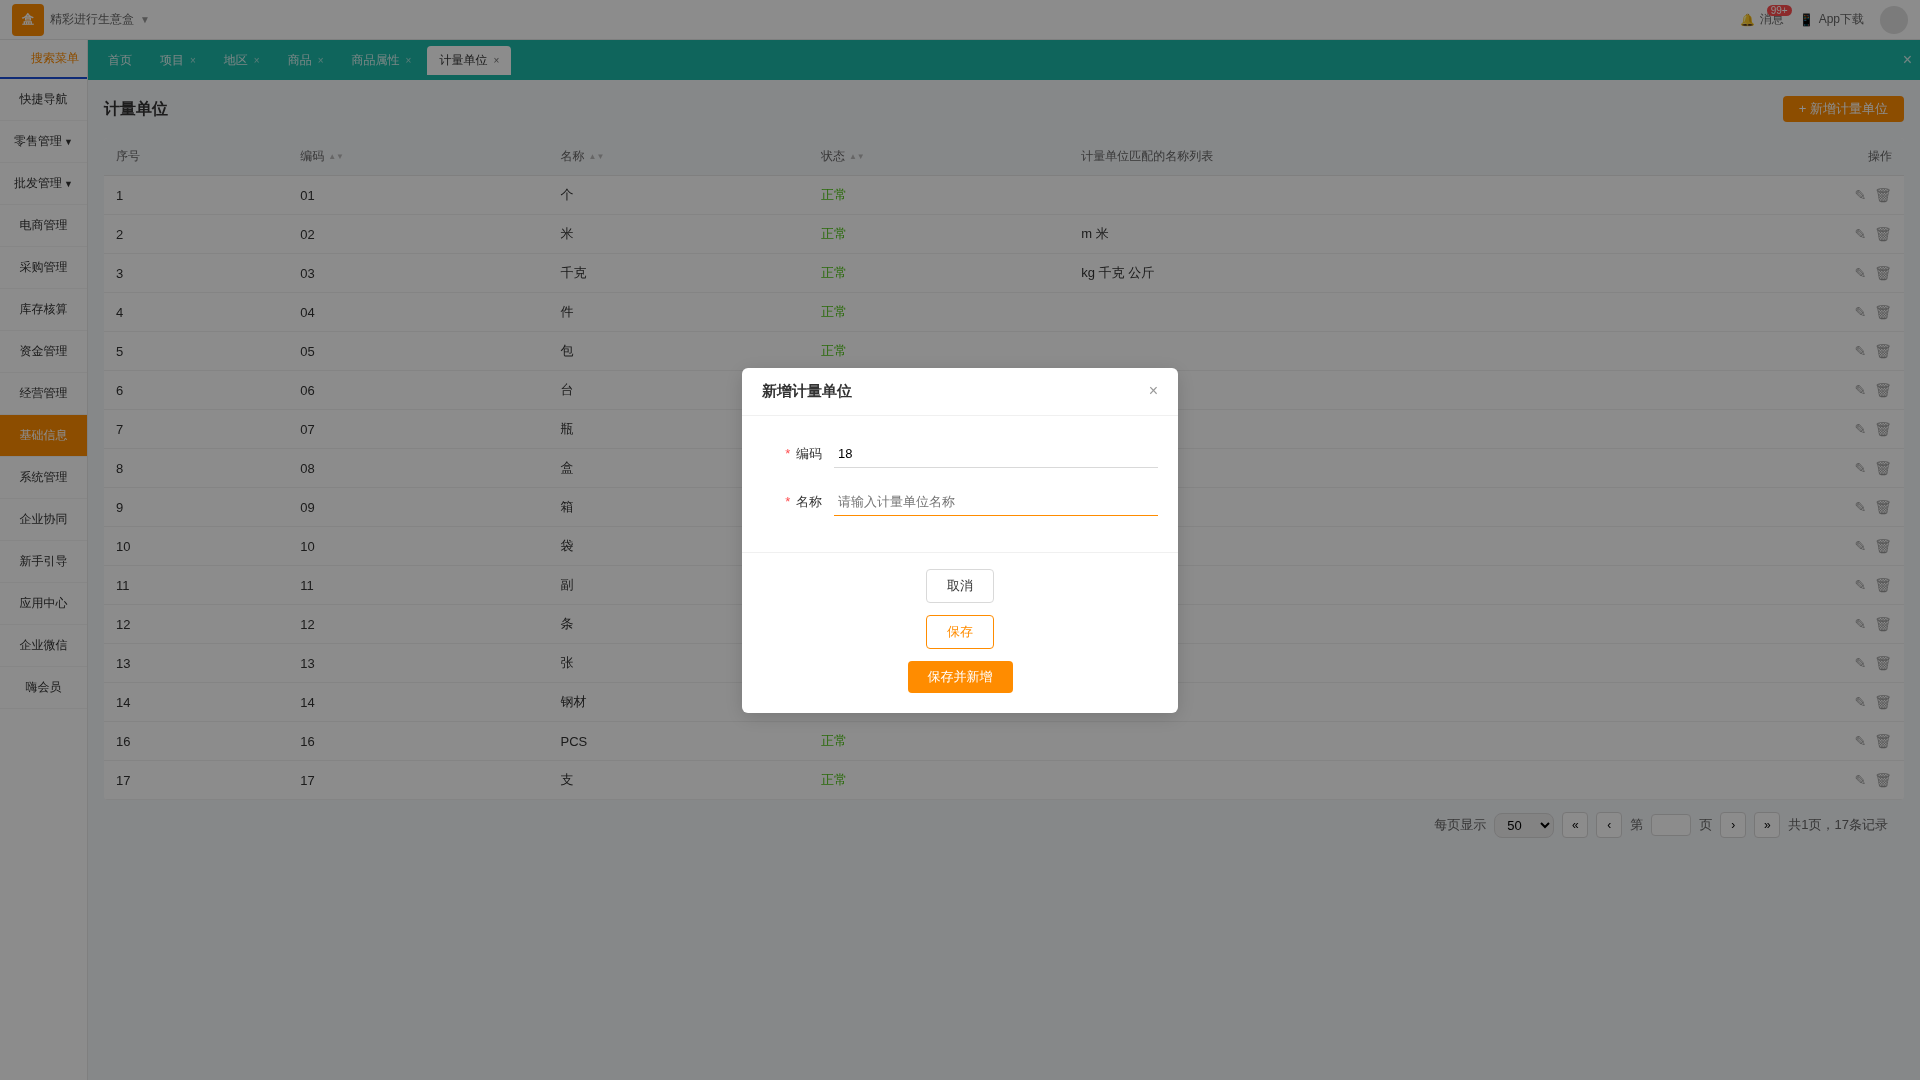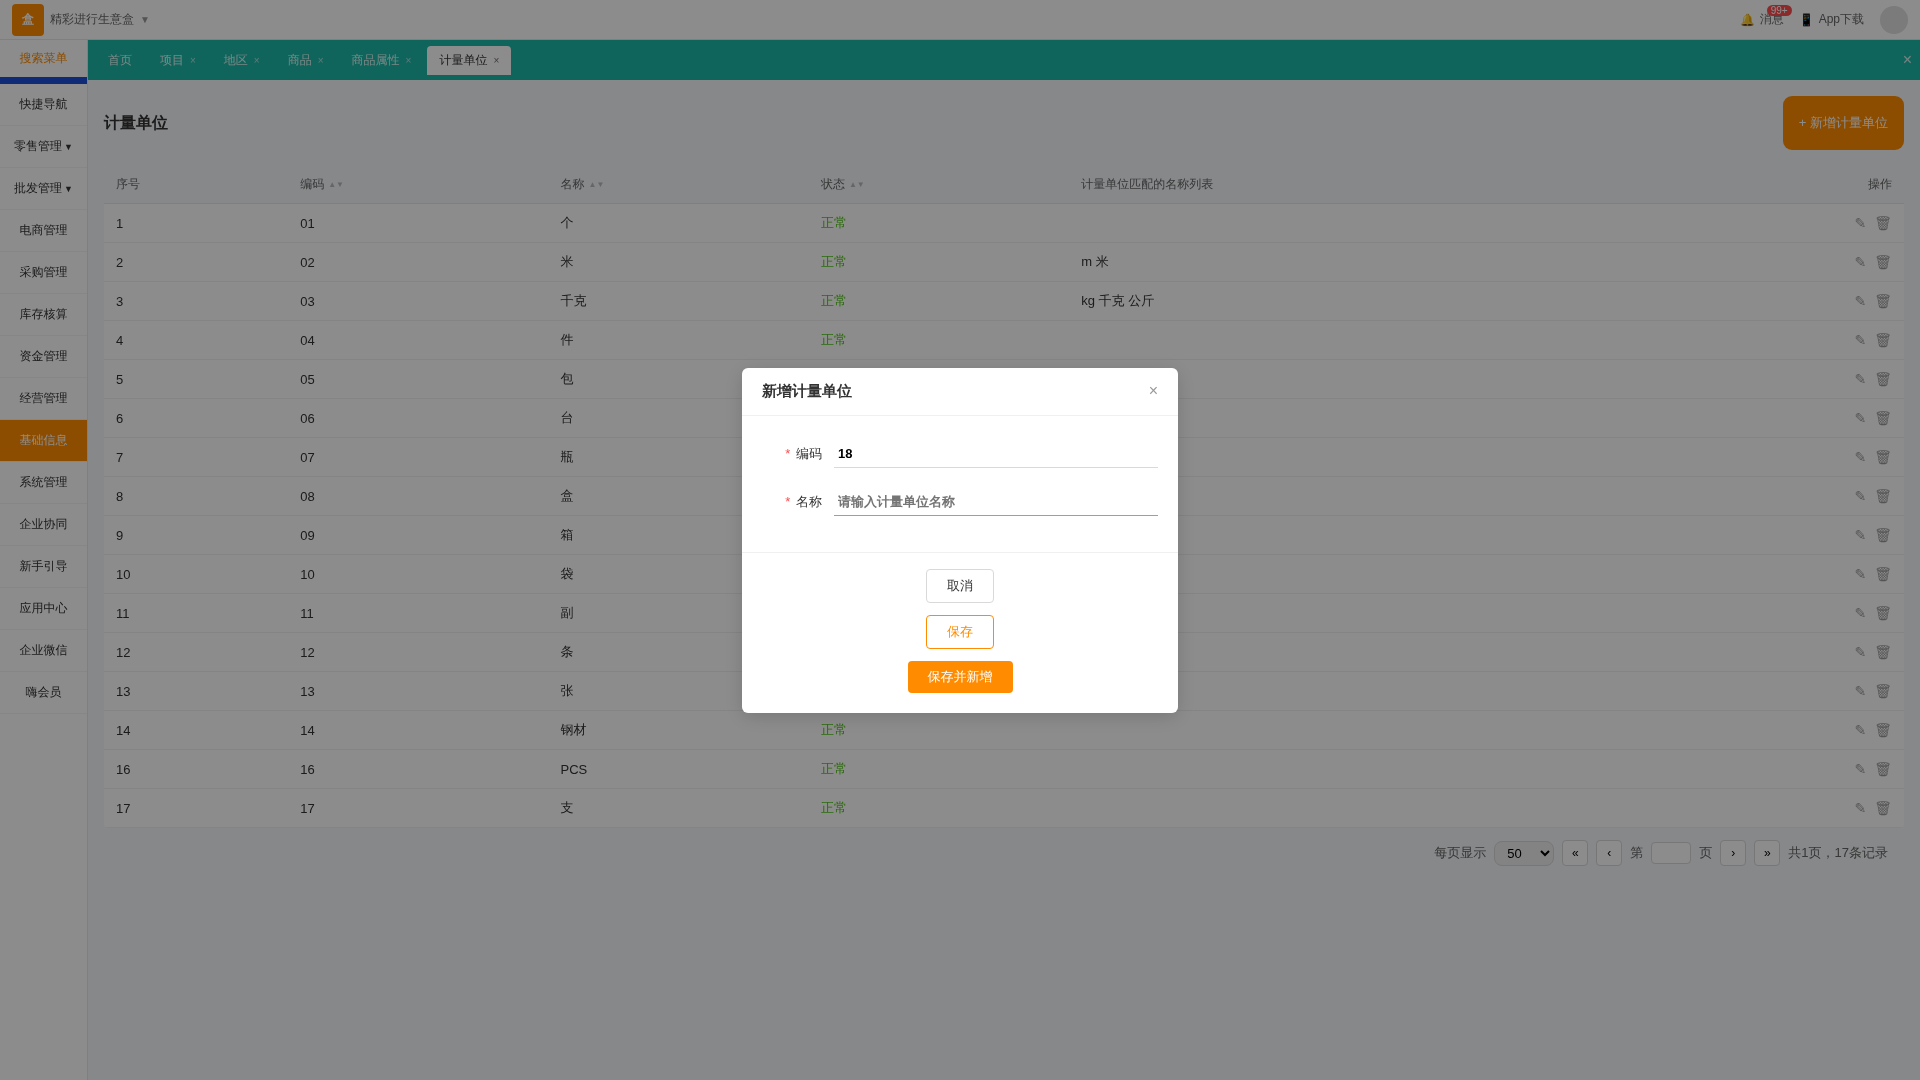--- a/index.html
+++ b/index.html
@@ -16,42 +16,42 @@
     .notification-btn { display: flex; align-items: center; gap: 4px; font-size: 12px; color: #666; cursor: pointer; position: relative; }
     .badge { background: #ff4d4f; color: white; border-radius: 10px; padding: 0 4px; font-size: 10px; position: absolute; top: -6px; right: -8px; }
     .app-download { display: flex; align-items: center; gap: 4px; font-size: 12px; color: #666; cursor: pointer; }
     .avatar { width: 28px; height: 28px; background: #e0e0e0; border-radius: 50%; }
 
     
     .main-layout { display: flex; flex: 1; overflow: hidden; }
 
     
     .sidebar { width: 88px; background: #fff; border-right: 1px solid #e8e8e8; display: flex; flex-direction: column; flex-shrink: 0; overflow-y: auto; }
-    .sidebar-search { padding: 10px 8px; font-size: 12px; color: #ff8c00; text-align: center; cursor: pointer; border-bottom: 7px solid #1d4ed8; }
+    .sidebar-search { padding: 10px 8px; font-size: 12px; color: #ff8c00; text-align: right; cursor: pointer; border-bottom: 2px solid #1d4ed8; }
     .sidebar-item { padding: 12px 4px; text-align: center; font-size: 12px; color: #333; cursor: pointer; border-bottom: 1px solid #f5f5f5; }
     .sidebar-item.active { background: #ff8c00; color: white; }
     .sidebar-item.has-arrow { display: flex; align-items: center; justify-content: center; gap: 2px; }
 
     
     .content-area { flex: 1; display: flex; flex-direction: column; overflow: hidden; }
 
     
     .tab-bar { height: 40px; background: #1cb8a8; display: flex; align-items: center; padding: 0 8px; gap: 4px; flex-shrink: 0; }
     .tab { padding: 6px 12px; border-radius: 4px 4px 0 0; font-size: 12px; cursor: pointer; display: flex; align-items: center; gap: 6px; color: rgba(255,255,255,0.85); }
     .tab.active { background: #fff; color: #333; }
     .tab-close { font-size: 10px; opacity: 0.7; cursor: pointer; }
     .close-all { margin-left: auto; color: rgba(255,255,255,0.8); font-size: 16px; cursor: pointer; }
 
     
     .page-content { flex: 1; background: #f5f7fa; overflow-y: auto; padding: 16px; position: relative; }
 
     
     .page-header { display: flex; align-items: center; justify-content: space-between; margin-bottom: 16px; }
     .page-title { font-size: 16px; font-weight: bold; color: #333; }
-    .add-btn { background: #ff8c00; color: white; border: none; padding: 18px 16px; border-radius: 9px; cursor: pointer; font-size: 13px; }
+    .add-btn { background: #ff8c00; color: white; border: none; padding: 4px 16px; border-radius: 4px; cursor: pointer; font-size: 13px; }
 
     
     .table-container { background: #fff; border-radius: 4px; overflow: hidden; }
     table { width: 100%; border-collapse: collapse; }
     thead tr { background: #f5f7fa; }
     th { padding: 10px 12px; text-align: left; font-weight: normal; color: #666; font-size: 12px; border-bottom: 1px solid #e8e8e8; white-space: nowrap; }
     th .sort-arrows { display: inline-flex; flex-direction: column; margin-left: 4px; font-size: 8px; color: #bbb; vertical-align: middle; }
     td { padding: 10px 12px; border-bottom: 1px solid #f0f0f0; font-size: 13px; }
     .status-normal { color: #52c41a; }
     .action-icons { display: flex; gap: 8px; }
@@ -67,21 +67,21 @@
     
     .modal-overlay { position: fixed; top: 0; left: 0; width: 100%; height: 100%; background: rgba(0,0,0,0.45); z-index: 1000; display: flex; align-items: center; justify-content: center; }
     .modal { background: #fff; border-radius: 6px; width: 436px; box-shadow: 0 4px 20px rgba(0,0,0,0.15); }
     .modal-header { display: flex; align-items: center; justify-content: space-between; padding: 14px 20px; border-bottom: 1px solid #f0f0f0; }
     .modal-title { font-size: 15px; font-weight: bold; color: #333; }
     .modal-close { color: #999; cursor: pointer; font-size: 16px; background: none; border: none; }
     .modal-body { padding: 24px 20px 16px; }
     .form-item { display: flex; align-items: center; margin-bottom: 20px; }
     .form-label { width: 60px; text-align: right; margin-right: 12px; font-size: 13px; color: #333; }
     .form-label .required { color: #ff4d4f; margin-right: 2px; }
-    .form-input { flex: 1; border: none; border-bottom: 1px solid #d9d9d9; padding: 6px 4px; font-size: 13px; outline: none; font-weight: bold; }
+    .form-input { flex: 1; border: none; border-bottom: 1px solid #d9d9d9; padding: 6px 4px; font-size: 13px; outline: none; }
     .form-input.active-input { border-bottom-color: #ff8c00; }
     .modal-footer { display: flex; align-items: center; justify-content: center; gap: 12px; padding: 16px 20px 20px; border-top: 1px solid #f0f0f0; flex-direction: column; }
     .btn-cancel { padding: 7px 20px; border: 1px solid #d9d9d9; border-radius: 4px; background: #fff; cursor: pointer; font-size: 13px; color: #333; }
     .btn-save { padding: 7px 20px; border: 1px solid #ff8c00; border-radius: 4px; background: #fff; cursor: pointer; font-size: 13px; color: #ff8c00; }
     .btn-save-new { padding: 7px 20px; border: none; border-radius: 4px; background: #ff8c00; cursor: pointer; font-size: 13px; color: white; }
   </style>
 </head>
 <body>
 
 <div class="top-bar">

